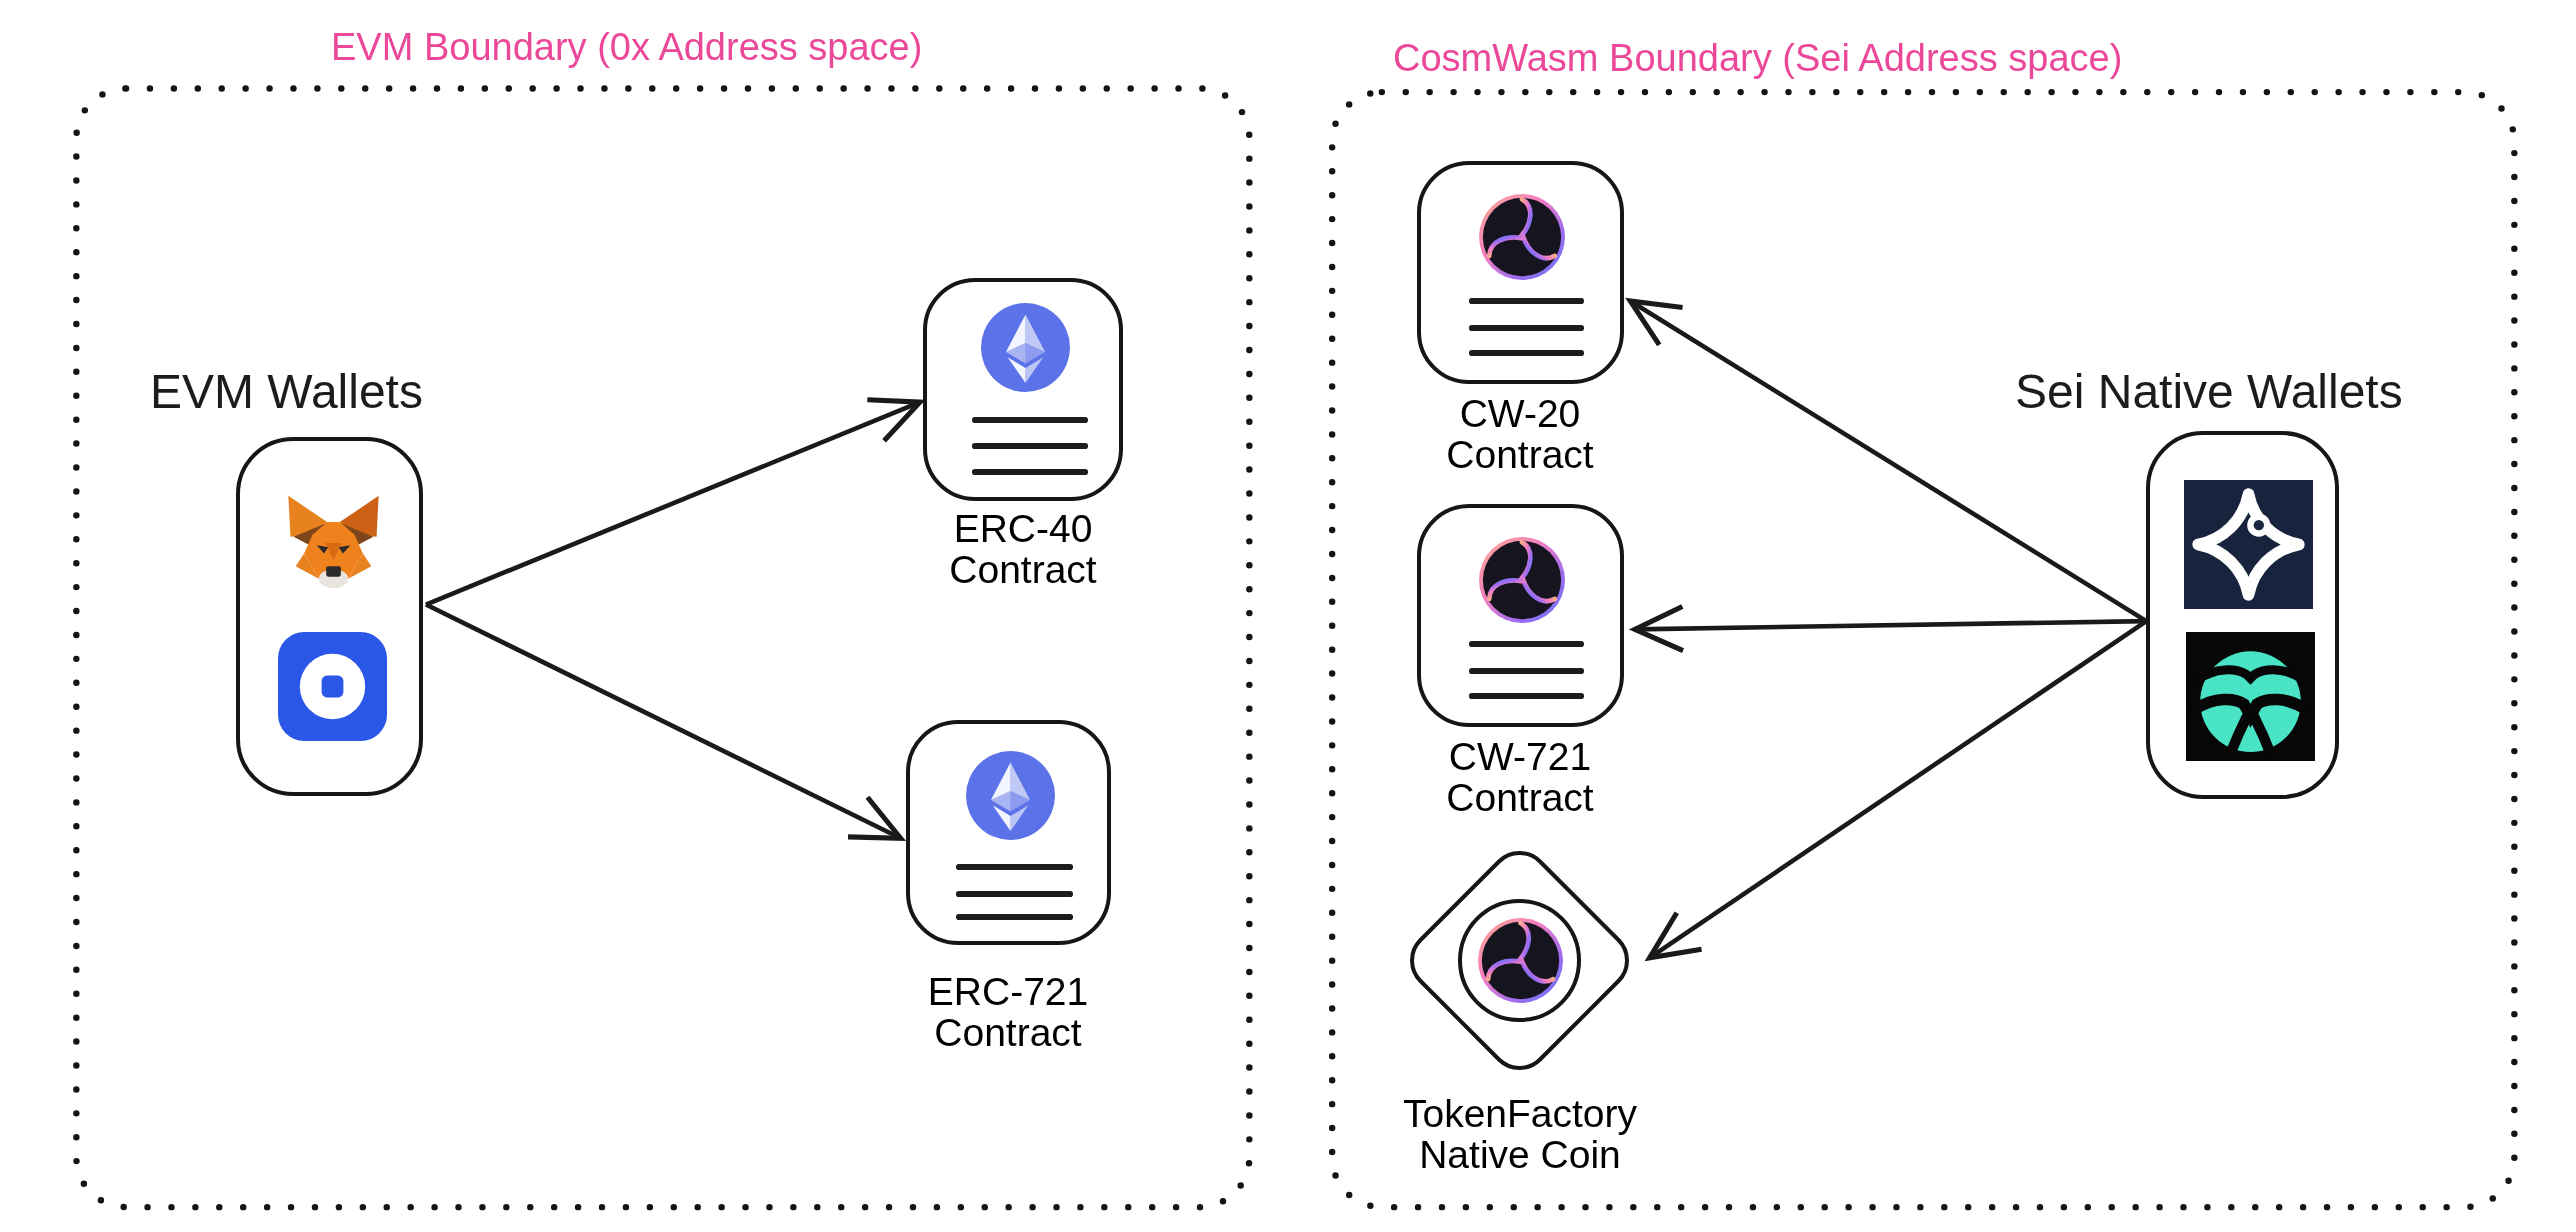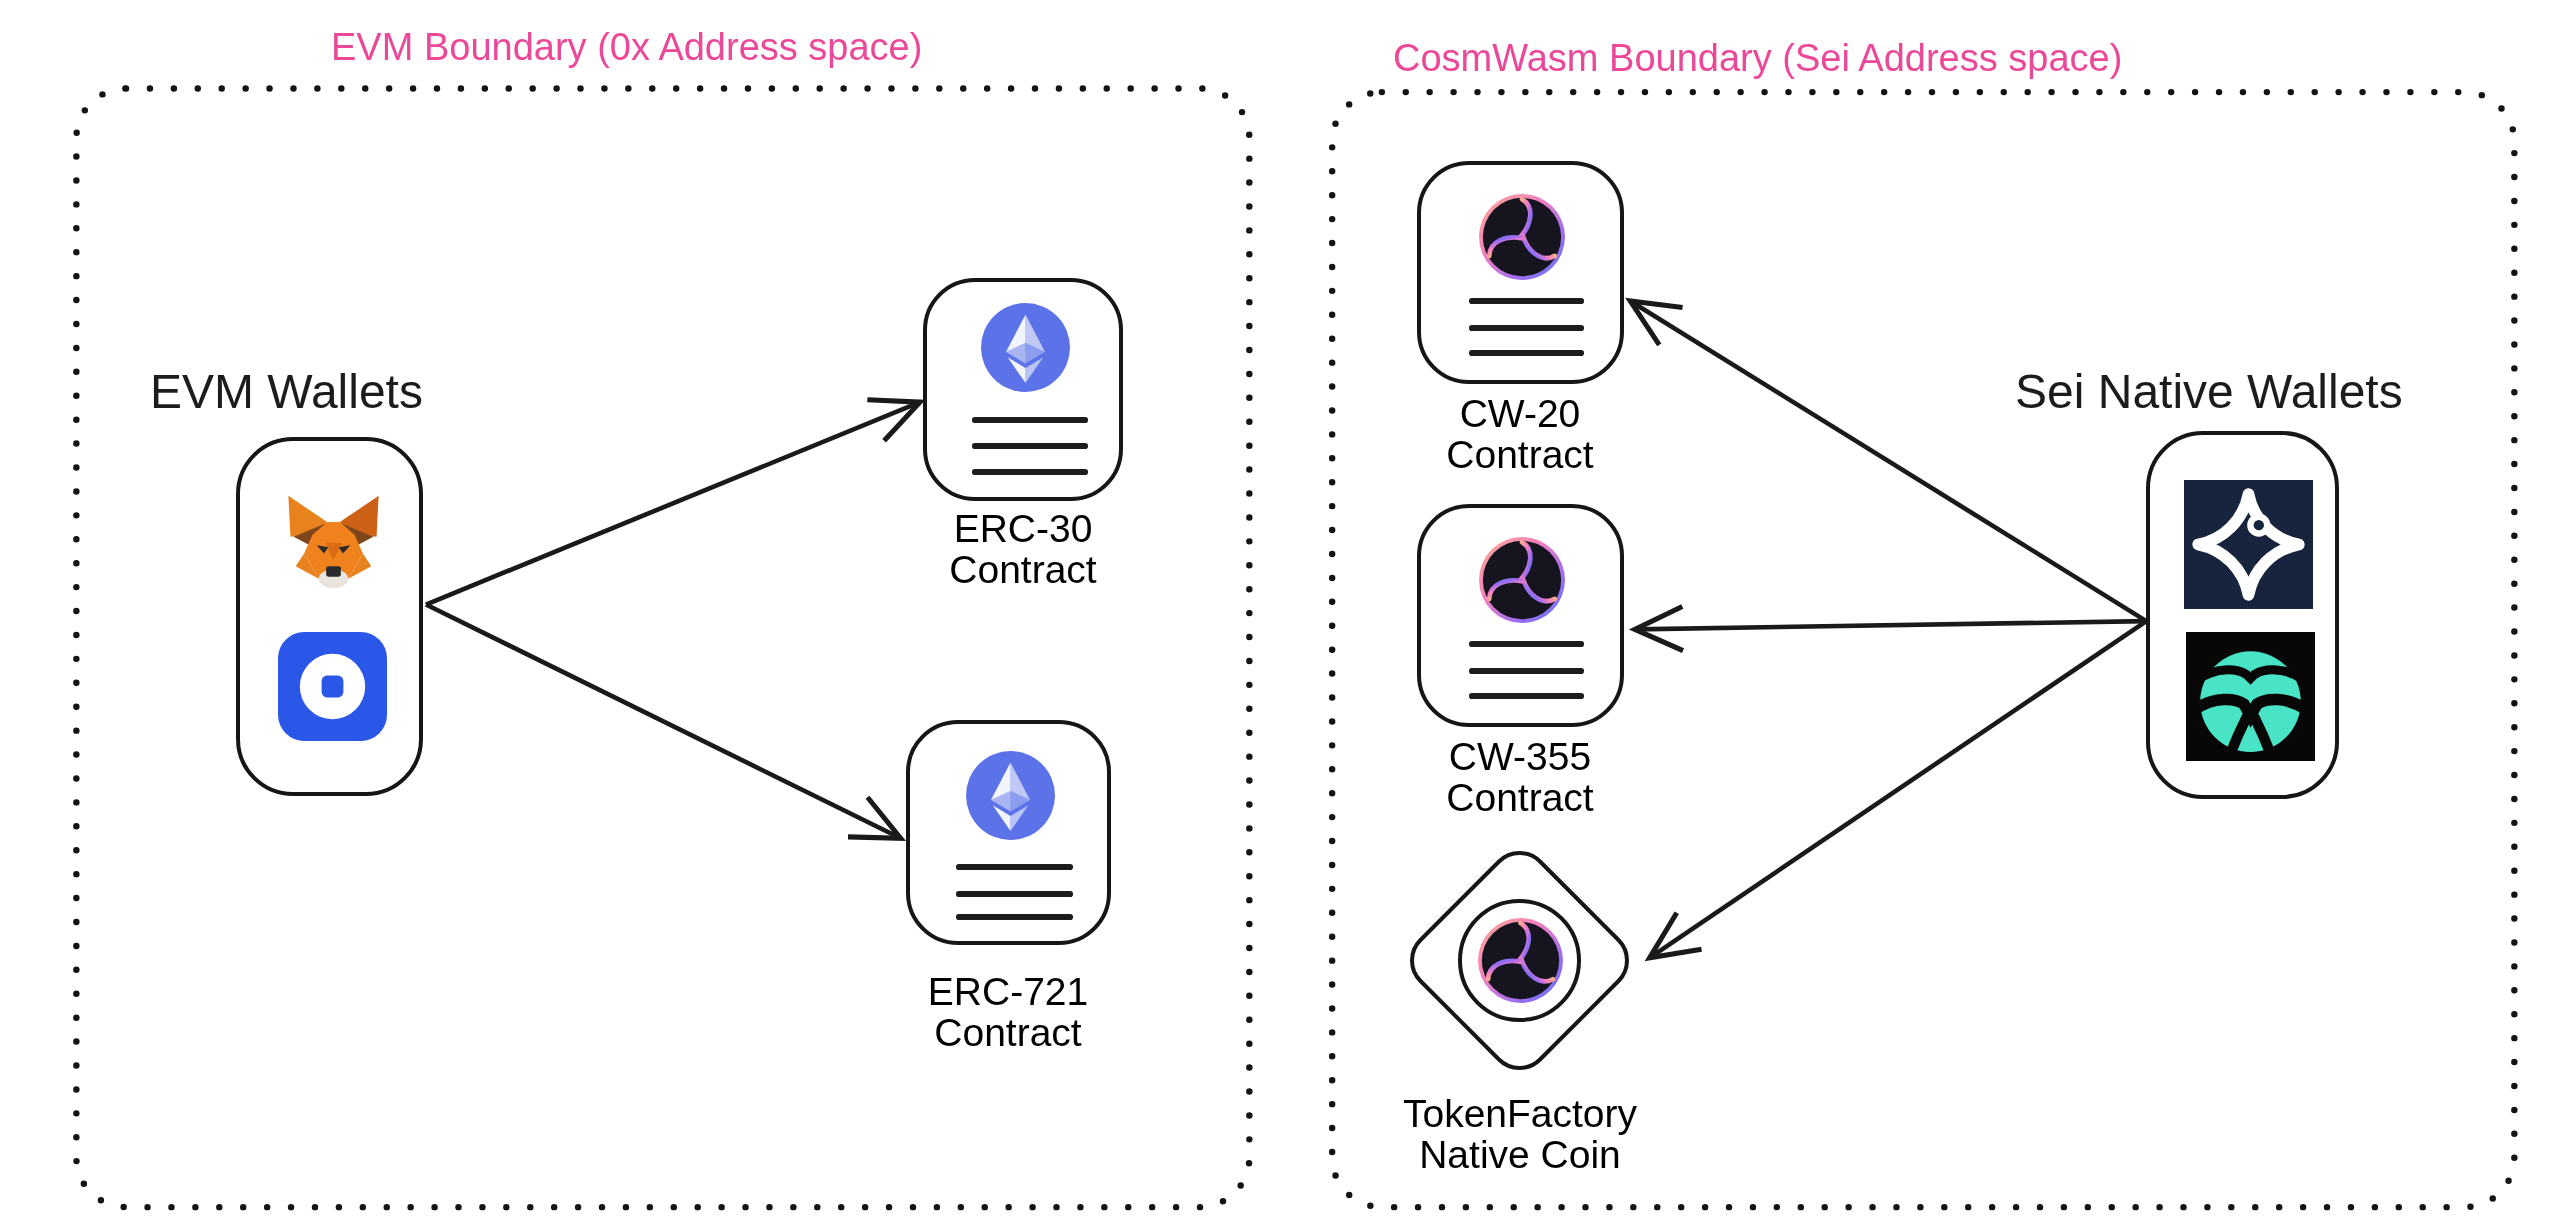--- a/index.html
+++ b/index.html
@@ -129,21 +129,21 @@
 
   <div class="node-box" style="left:923px; top:278px; width:200px; height:223px;">
     <svg class="icon" style="left:54px; top:21px;" width="89" height="89" viewBox="0 0 97 97">
       <use href="#sym-eth"></use>
       </svg>
     <div class="doc-line" style="left:45px; top:135px; width:116px;"></div>
     <div class="doc-line" style="left:45px; top:161px; width:116px;"></div>
     <div class="doc-line" style="left:45px; top:187px; width:116px;"></div>
   </div>
   <div class="node-label" style="left:885px; top:508px; width:276px;">
-    <span>ERC-30</span>
+    <span>ERC-40</span>
     <span>Contract</span>
   </div>
 
   <div class="node-box" style="left:906px; top:720px; width:205px; height:225px;">
     <svg class="icon" style="left:56px; top:27px;" width="89" height="89" viewBox="0 0 97 97">
       <use href="#sym-eth"></use>
       </svg>
     <div class="doc-line" style="left:46px; top:140px; width:117px;"></div>
     <div class="doc-line" style="left:46px; top:167px; width:117px;"></div>
     <div class="doc-line" style="left:46px; top:190px; width:117px;"></div>
@@ -168,21 +168,21 @@
 
   <div class="node-box" style="left:1417px; top:504px; width:207px; height:223px;">
     <svg class="icon" style="left:58px; top:28.5px;" width="86" height="86" viewBox="0 0 94 94">
       <use href="#sym-cw"></use>
       </svg>
     <div class="doc-line" style="left:48px; top:133px; width:115px;"></div>
     <div class="doc-line" style="left:48px; top:160px; width:115px;"></div>
     <div class="doc-line" style="left:48px; top:185px; width:115px;"></div>
   </div>
   <div class="node-label" style="left:1382px; top:736px; width:276px;">
-    <span>CW-355</span>
+    <span>CW-721</span>
     <span>Contract</span>
   </div>
 
   <div id="tf-diamond"></div>
   <div id="tf-circle"></div>
   <svg id="tf-logo" width="85" height="85" viewBox="0 0 92 92">
     <use href="#sym-cw"></use>
     </svg>
   <div class="node-label" style="left:1350px; top:1093px; width:340px;">
     <span>TokenFactory</span>

